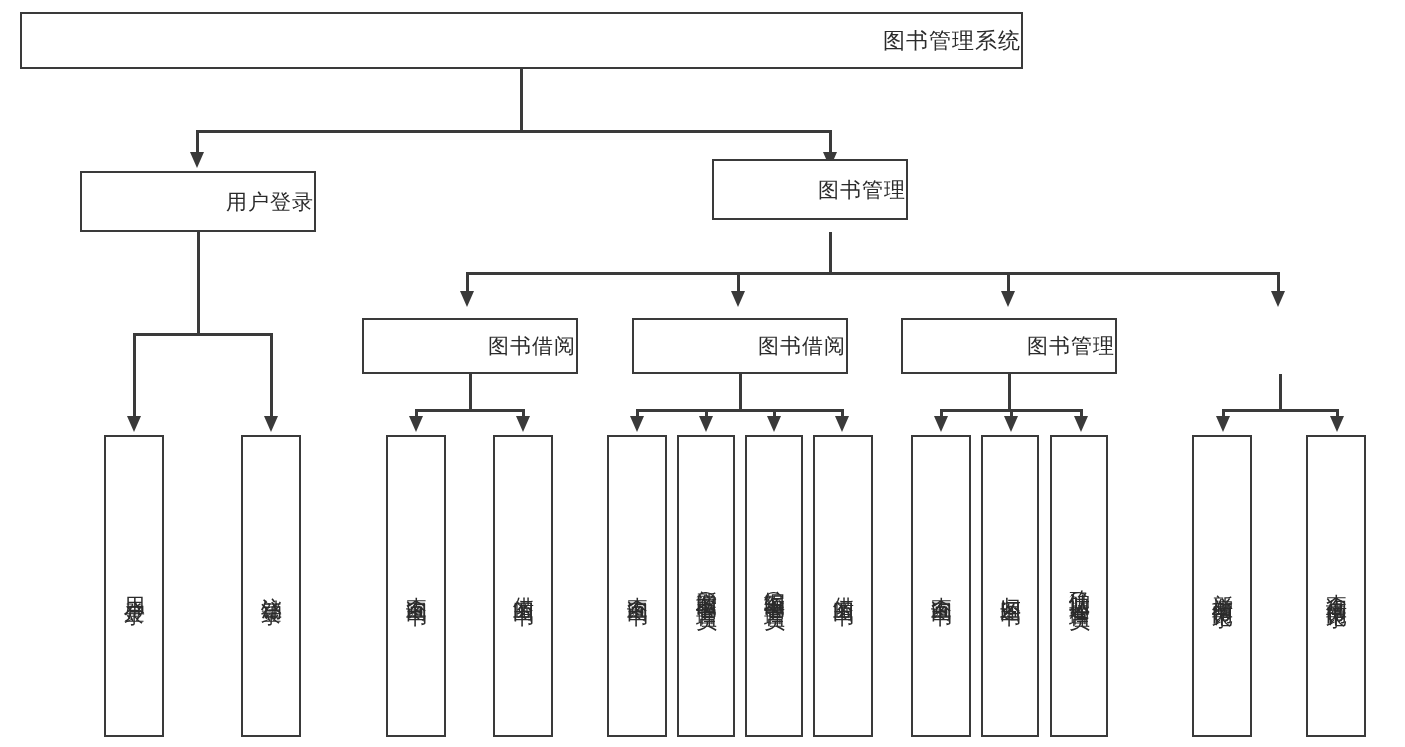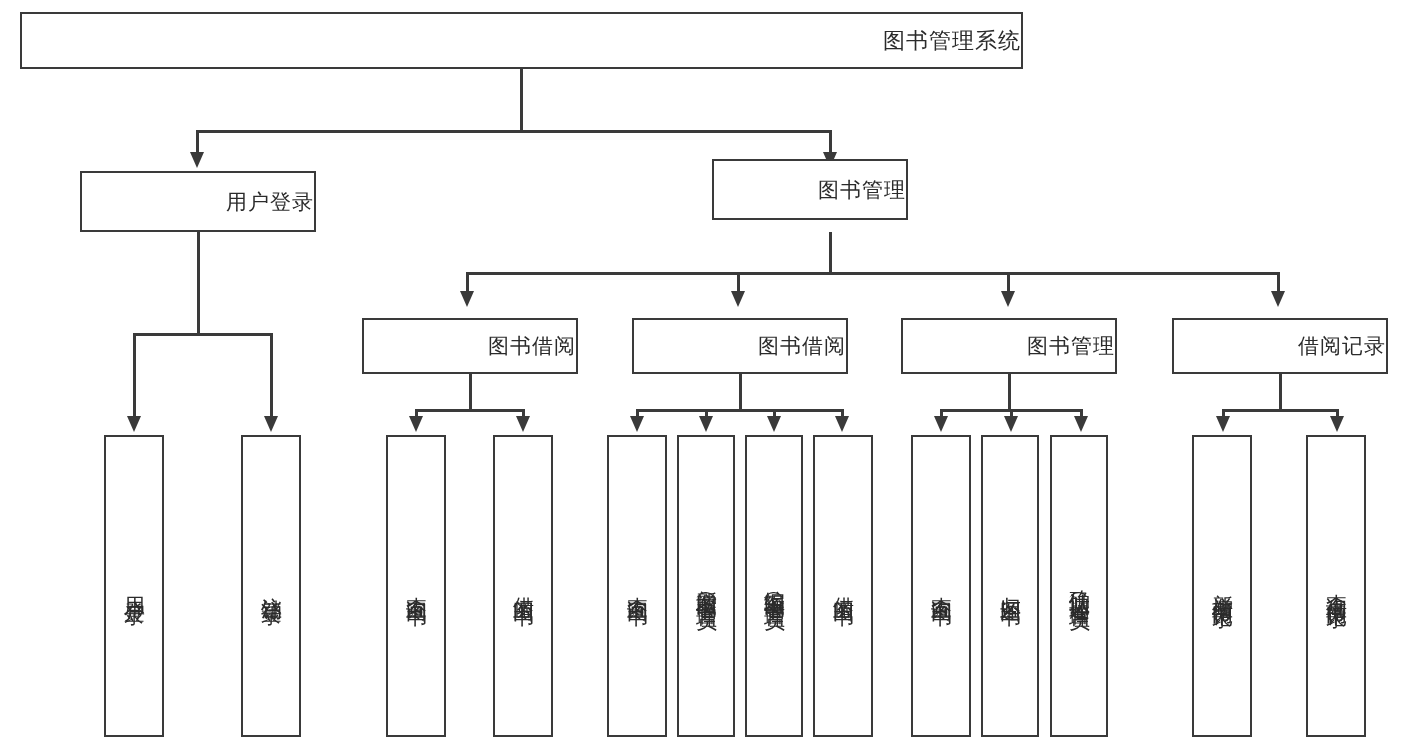--- a/index.html
+++ b/index.html
@@ -121,23 +121,20 @@
   <div class="arrow" style="left:1271px;top:291px;"></div>
 
   <div class="node horiz" style="left:362px;top:318px;width:216px;height:56px;">
     <span>图书借阅</span>
   </div>
   <div class="node horiz" style="left:632px;top:318px;width:216px;height:56px;">
     <span>图书借阅</span>
   </div>
   <div class="node horiz" style="left:901px;top:318px;width:216px;height:56px;">
     <span>图书管理</span>
-  </div>
-  <div class="node horiz" style="left:1172px;top:318px;width:216px;height:56px;">
-    <span>借阅记录</span>
   </div>
 
   <div class="conn vline" style="left:469px;top:374px;height:37px;"></div>
   <div class="conn hline" style="left:415px;top:409px;width:110px;"></div>
   <div class="conn vline" style="left:415px;top:409px;height:10px;"></div>
   <div class="arrow" style="left:409px;top:416px;"></div>
   <div class="conn vline" style="left:522px;top:409px;height:10px;"></div>
   <div class="arrow" style="left:516px;top:416px;"></div>
 
   <div class="conn vline" style="left:739px;top:374px;height:37px;"></div>

